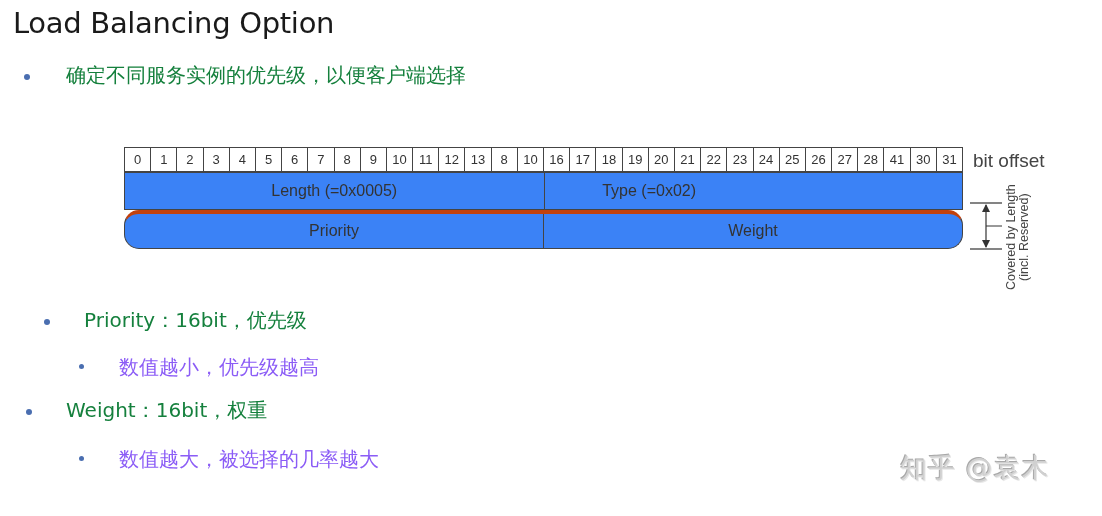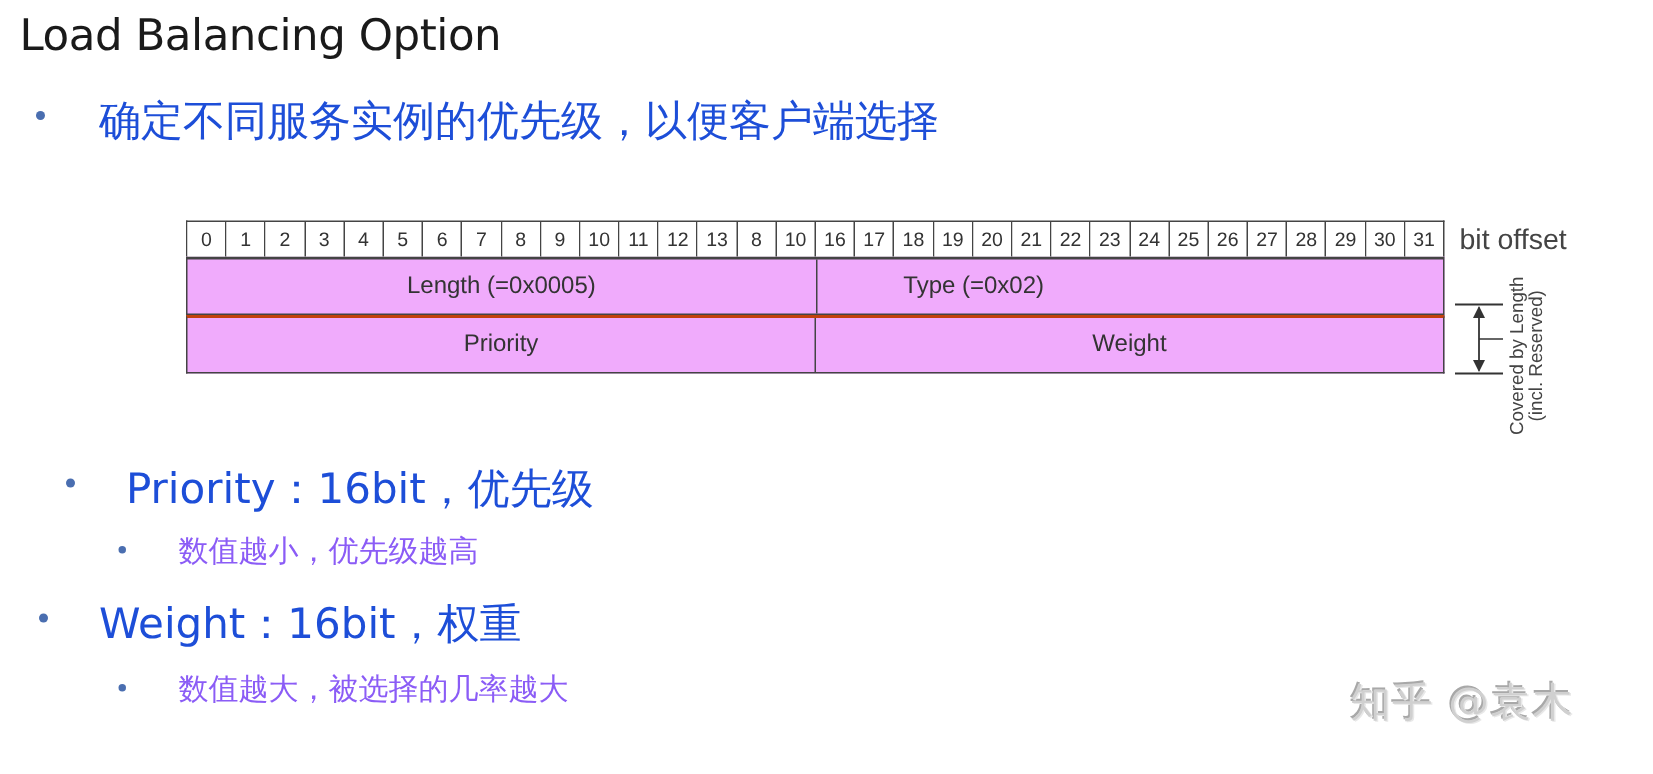--- a/index.html
+++ b/index.html
@@ -6,35 +6,35 @@
     body {
       width: 1102px; height: 516px; background: #ffffff; position: relative; overflow: hidden;
       font-family: "DejaVu Sans", sans-serif; color: #111;
     }
     .title {
       position: absolute; left: 13px; top: 6px; font-size: 29px; color: #1a1a1a;
       font-family: "DejaVu Sans", sans-serif; letter-spacing: -0.3px;
     }
     .bullet-line { position: absolute; display: flex; align-items: center; white-space: nowrap; }
     .dot { width: 6px; height: 6px; border-radius: 50%; background: #4a6eb0; position: absolute; }
-    .l1 { font-size: 28px; color: #1d4ed8; }
+    .l1 { font-size: 20px; color: #15803d; }
     .l2 { font-size: 20px; color: #8b5cf6; }
 
     
     .diagram { position: absolute; left: 124px; top: 147px; width: 839px; }
     .bits { display: flex; height: 24px; border: 1px solid #444; border-bottom: none; box-sizing: border-box; }
     .bit {
       flex: 1; border-right: 1px solid #444; font-family: "Liberation Sans", sans-serif; font-size: 13px;
       color: #333; display: flex; align-items: center; justify-content: center; background: #fff;
     }
     .bit:last-child { border-right: none; }
-    .row { display: flex; border: 1px solid #444; box-sizing: border-box; background: #f0abfc; }
+    .row { display: flex; border: 1px solid #444; box-sizing: border-box; background: #3b82f6; }
     .row + .row { border-top: none; }
     .row.r1 { height: 39px; border-top: 2px solid #444; }
-    .row.r2 { height: 39px; border-top: 2px solid #c2410c; }
+    .row.r2 { height: 39px; border-top: 4px solid #c2410c; border-radius: 15px; }
     .cell {
       display: flex; align-items: center; justify-content: center;
       font-family: "Liberation Sans", sans-serif; font-size: 16px; color: #333;
       border-right: 1px solid #444;
     }
     .cell:last-child { border-right: none; }
 
     .offset-label {
       position: absolute; left: 973px; top: 150px; font-family: "Liberation Sans", sans-serif;
       font-size: 19px; color: #444;
@@ -84,21 +84,21 @@
     <div class="bit">19</div>
     <div class="bit">20</div>
     <div class="bit">21</div>
     <div class="bit">22</div>
     <div class="bit">23</div>
     <div class="bit">24</div>
     <div class="bit">25</div>
     <div class="bit">26</div>
     <div class="bit">27</div>
     <div class="bit">28</div>
-    <div class="bit">29</div>
+    <div class="bit">41</div>
     <div class="bit">30</div>
     <div class="bit">31</div>
   </div>
   <div class="row r1">
     <div class="cell" style="width:50%;">Length (=0x0005)</div>
     <div class="cell" style="width:25%;">Type (=0x02)</div>
   </div>
   <div class="row r2">
     <div class="cell" style="width:50%;">Priority</div>
     <div class="cell" style="width:50%;">Weight</div>

